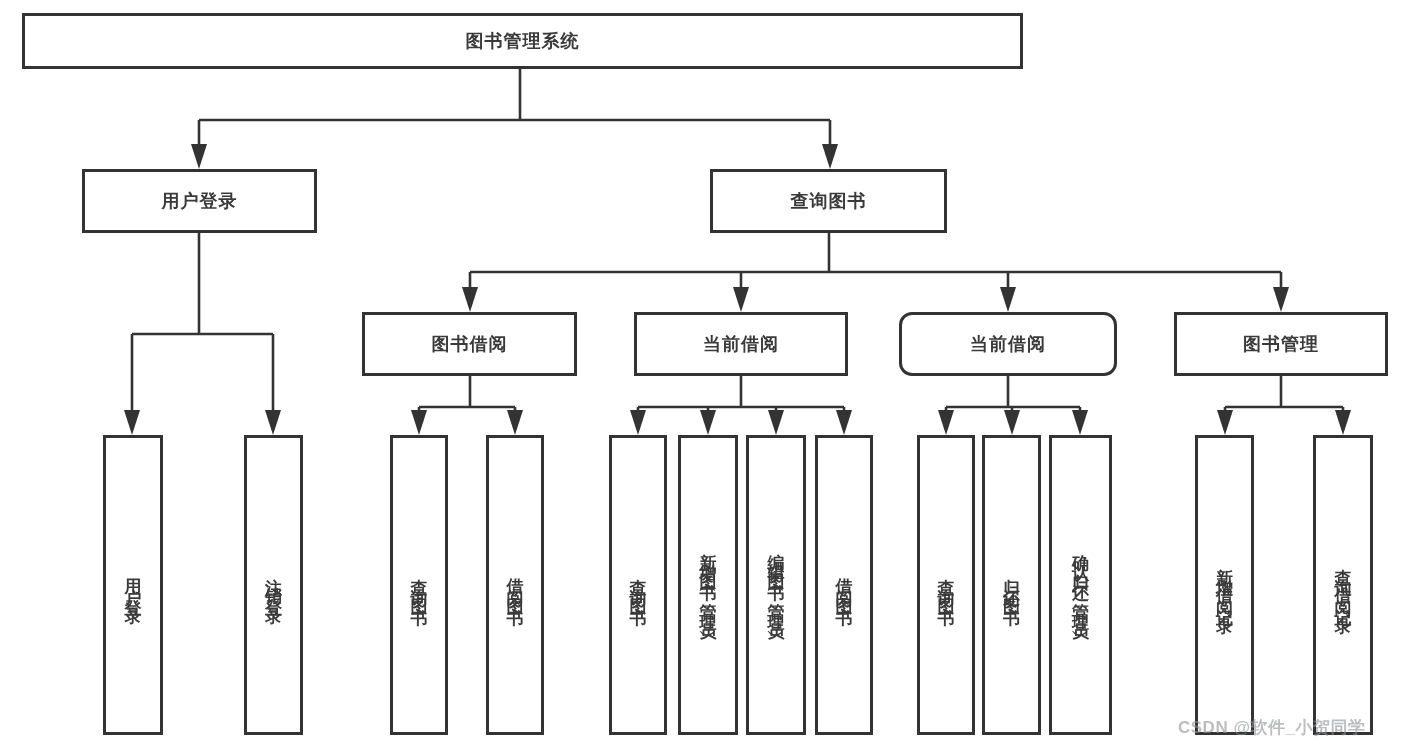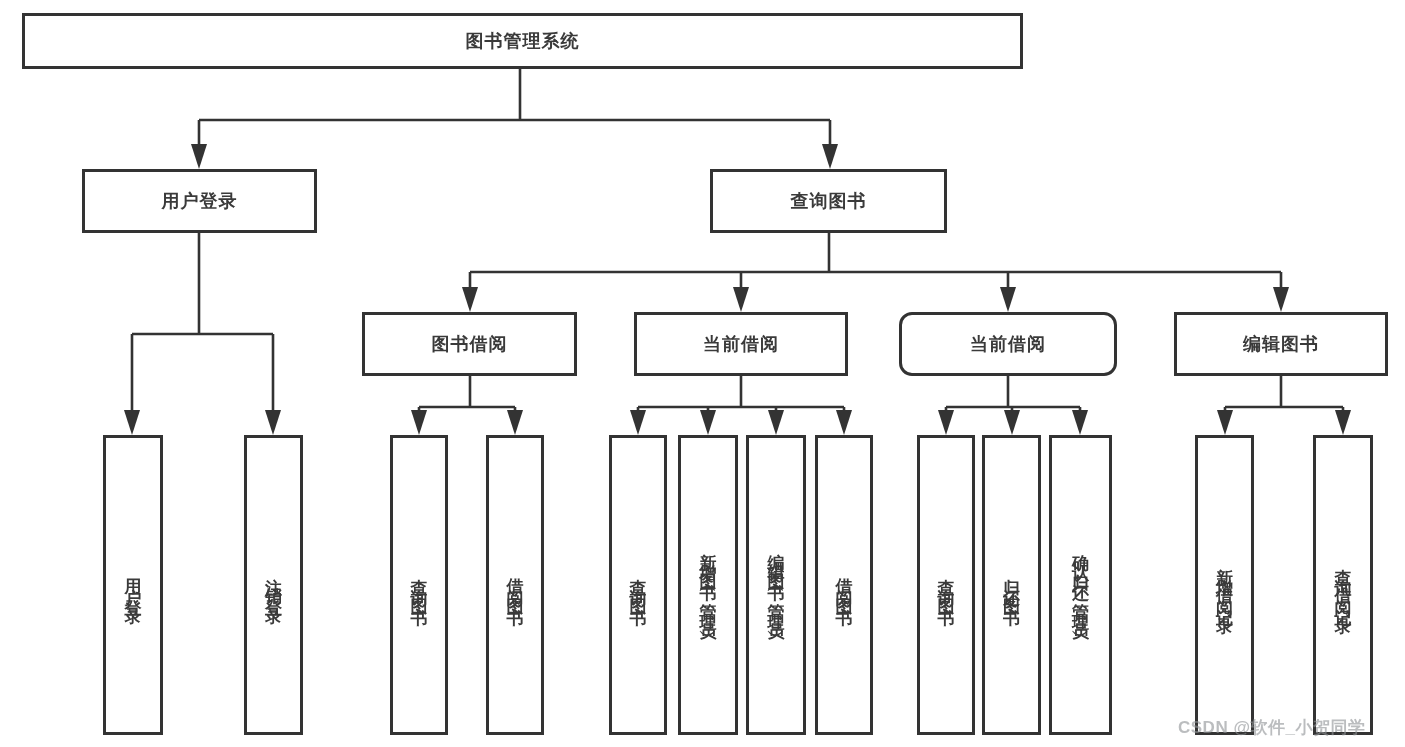--- a/index.html
+++ b/index.html
@@ -129,21 +129,21 @@
   <div class="node hnode" style="left:362px; top:312px; width:215px; height:64px;">
     <span>图书借阅</span>
   </div>
   <div class="node hnode" style="left:634px; top:312px; width:214px; height:64px;">
     <span>当前借阅</span>
   </div>
   <div class="node hnode" style="left:899px; top:312px; width:218px; height:64px;border-radius:13px;">
     <span>当前借阅</span>
   </div>
   <div class="node hnode" style="left:1174px; top:312px; width:214px; height:64px;">
-    <span>编辑图书</span>
+    <span>图书管理</span>
   </div>
 
   <div class="node vnode" style="left:103px; top:435px; width:60px; height:300px;">
     <span>用户登录</span>
   </div>
   <div class="node vnode" style="left:244px; top:435px; width:59px; height:300px;">
     <span>注销登录</span>
   </div>
 
   <div class="node vnode" style="left:390px; top:435px; width:58px; height:300px;">

